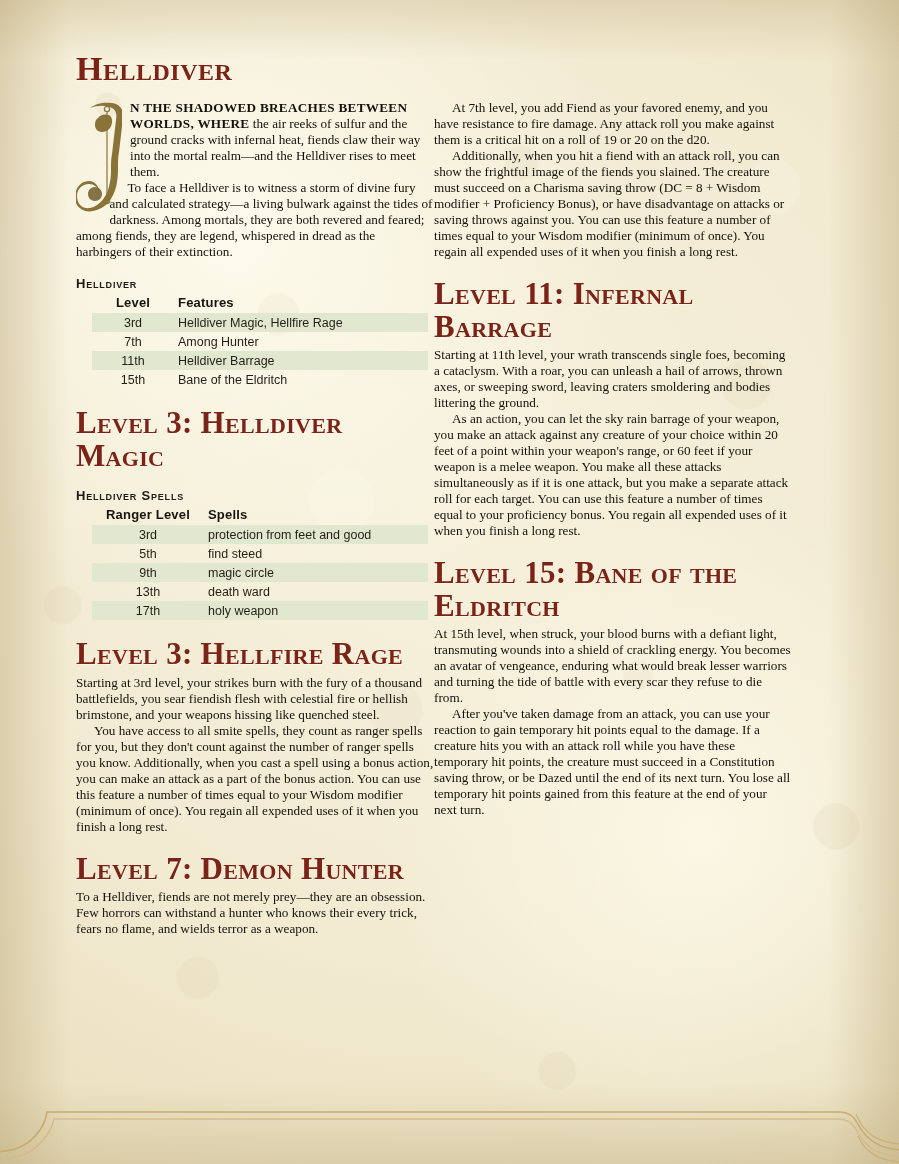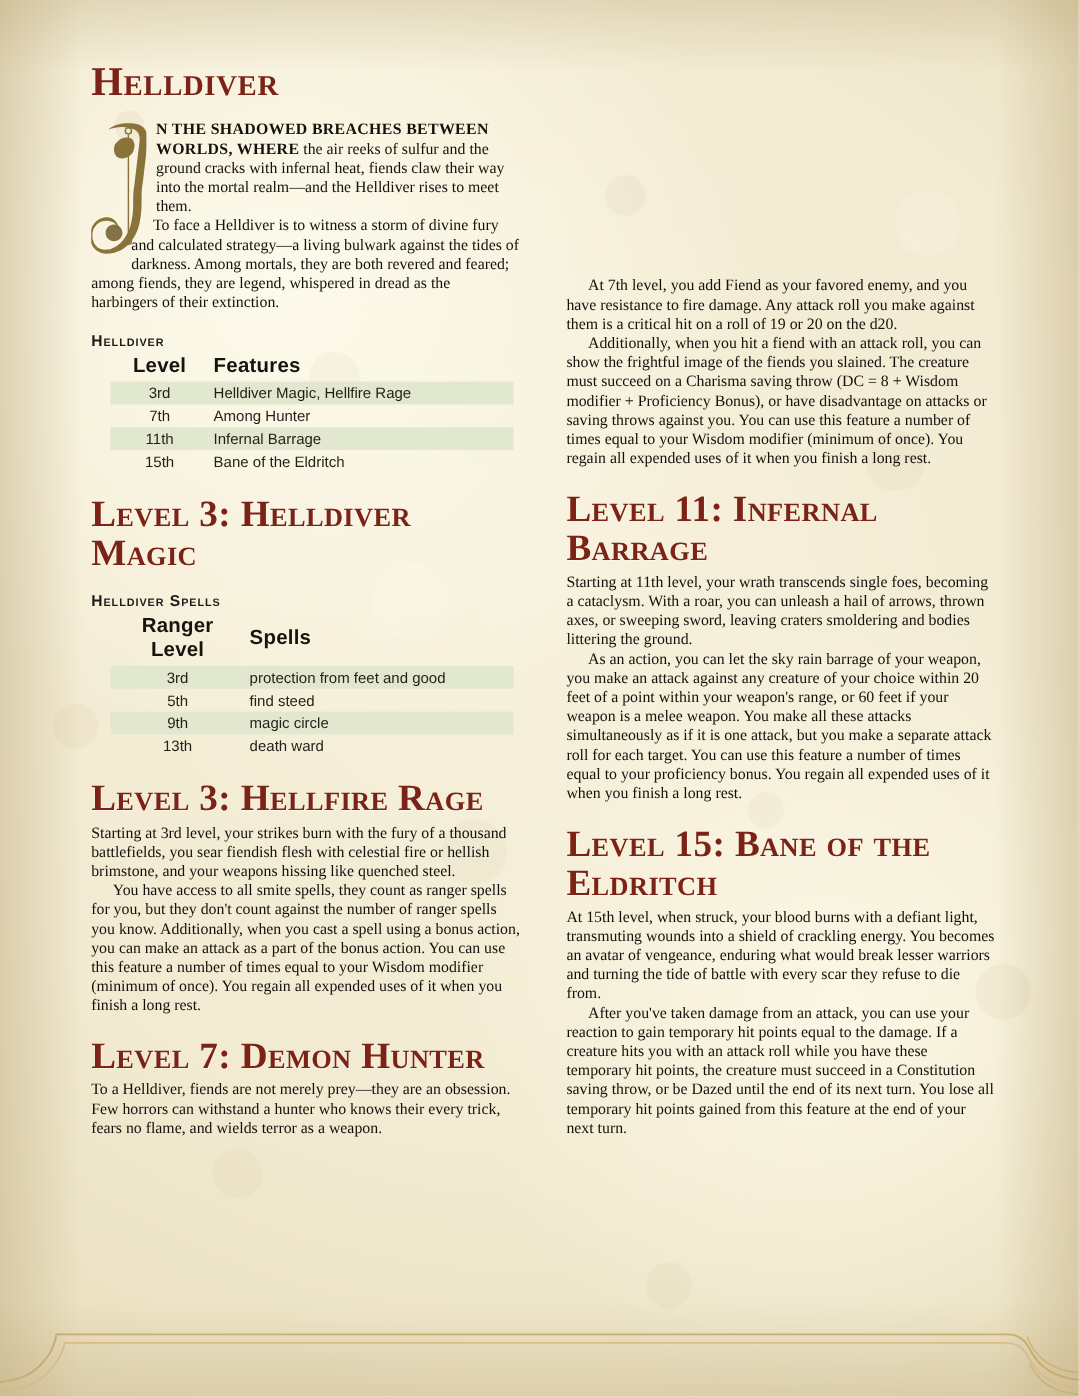--- a/index.html
+++ b/index.html
@@ -73,22 +73,21 @@
   #content {
     position: absolute;
     left: 0; top: 0;
     width: 899px;
     height: 1164px;
     padding: 52px 68px 60px 76px;
     box-sizing: border-box;
   }
   .columns {
     display: flex;
-    gap: 38px;
-    align-items: flex-end;
+    align-items: flex-start;
   }
   .col {
     width: 358px;
     flex: 0 0 358px;
   }
 
   
   .title {
     font-family: "Liberation Serif", "DejaVu Serif", serif;
     font-size: 34px;
@@ -152,21 +151,21 @@
   }
 
   
   table.stat {
     border-collapse: collapse;
     width: 336px;
     margin: 0 0 4px 16px;
     font-family: "Liberation Sans", "DejaVu Sans", sans-serif;
   }
   table.stat th {
-    font-size: 17px;
+    font-size: 13px;
     font-weight: bold;
     color: #16140f;
     text-align: left;
     padding: 1px 4px 3px 4px;
     letter-spacing: 0.2px;
   }
   table.stat th.lvl { text-align: center; width: 74px; }
   table.stat th.lvl.wide { width: 104px; }
   table.stat td {
     font-size: 12.5px;
@@ -251,21 +250,21 @@
             <tr class="odd">
               <td class="lvl">3rd</td>
               <td>Helldiver Magic, Hellfire Rage</td>
             </tr>
             <tr>
               <td class="lvl">7th</td>
               <td>Among Hunter</td>
             </tr>
             <tr class="odd">
               <td class="lvl">11th</td>
-              <td>Infernal Barrage</td>
+              <td>Helldiver Barrage</td>
             </tr>
             <tr>
               <td class="lvl">15th</td>
               <td>Bane of the Eldritch</td>
             </tr>
           </tbody>
         </table>
 
         <h2 class="h2">Level 3: Helldiver Magic</h2>
 
@@ -287,20 +286,24 @@
               <td>find steed</td>
             </tr>
             <tr class="odd">
               <td class="lvl wide">9th</td>
               <td>magic circle</td>
             </tr>
             <tr>
               <td class="lvl wide">13th</td>
               <td>death ward</td>
             </tr>
+            <tr class="odd">
+              <td class="lvl wide">17th</td>
+              <td>holy weapon</td>
+            </tr>
           </tbody>
         </table>
 
         <h2 class="h2">Level 3: Hellfire Rage</h2>
         <p class="body lead">Starting at 3rd level, your strikes burn with the fury of a thousand battlefields, you sear fiendish flesh with celestial fire or hellish brimstone, and your weapons hissing like quenched steel.</p>
         <p class="body">You have access to all smite spells, they count as ranger spells for you, but they don't count against the number of ranger spells you know. Additionally, when you cast a spell using a bonus action, you can make an attack as a part of the bonus action. You can use this feature a number of times equal to your Wisdom modifier (minimum of once). You regain all expended uses of it when you finish a long rest.</p>
 
         <h2 class="h2">Level 7: Demon Hunter</h2>
         <p class="body lead">To a Helldiver, fiends are not merely prey—they are an obsession. Few horrors can withstand a hunter who knows their every trick, fears no flame, and wields terror as a weapon.</p>
 

